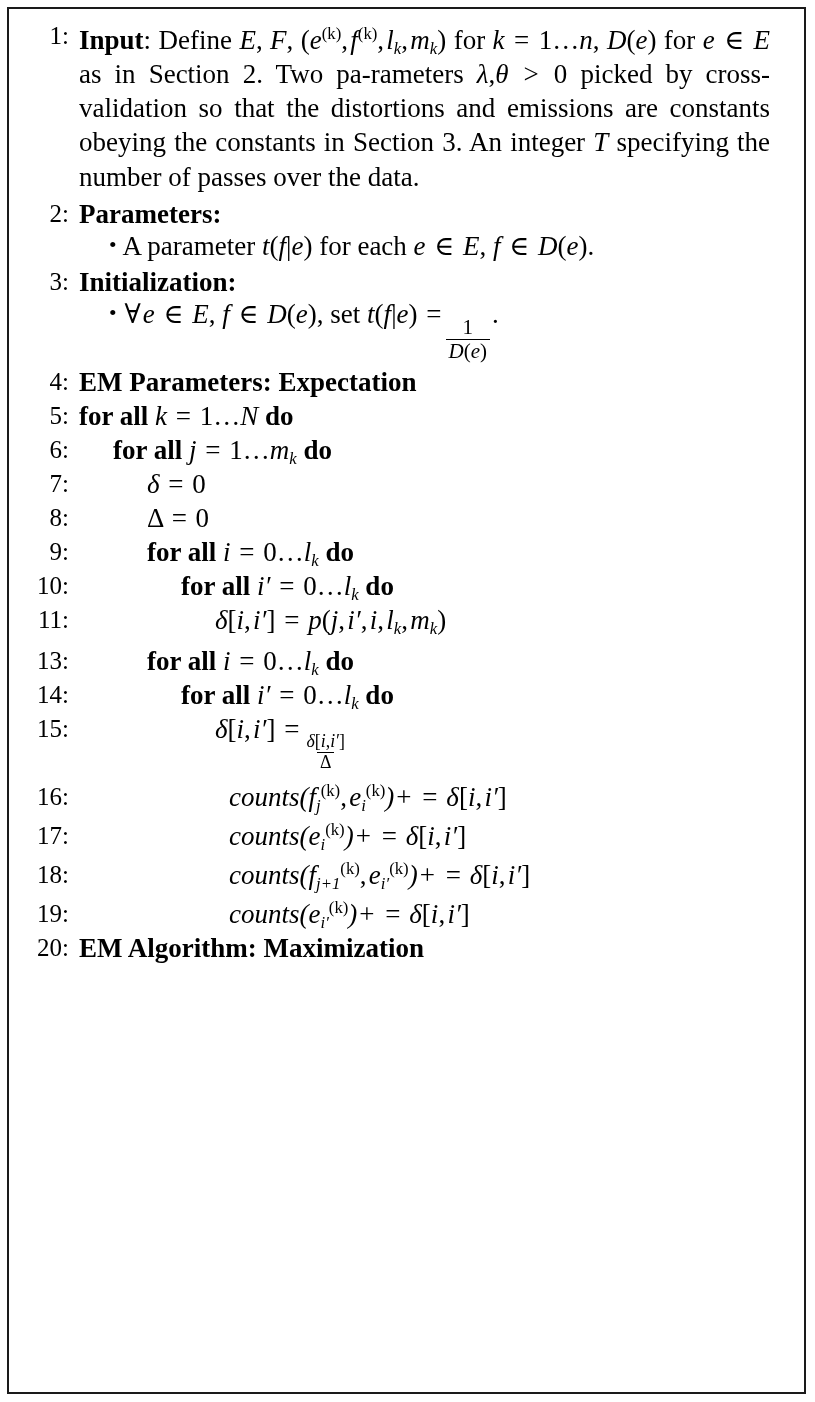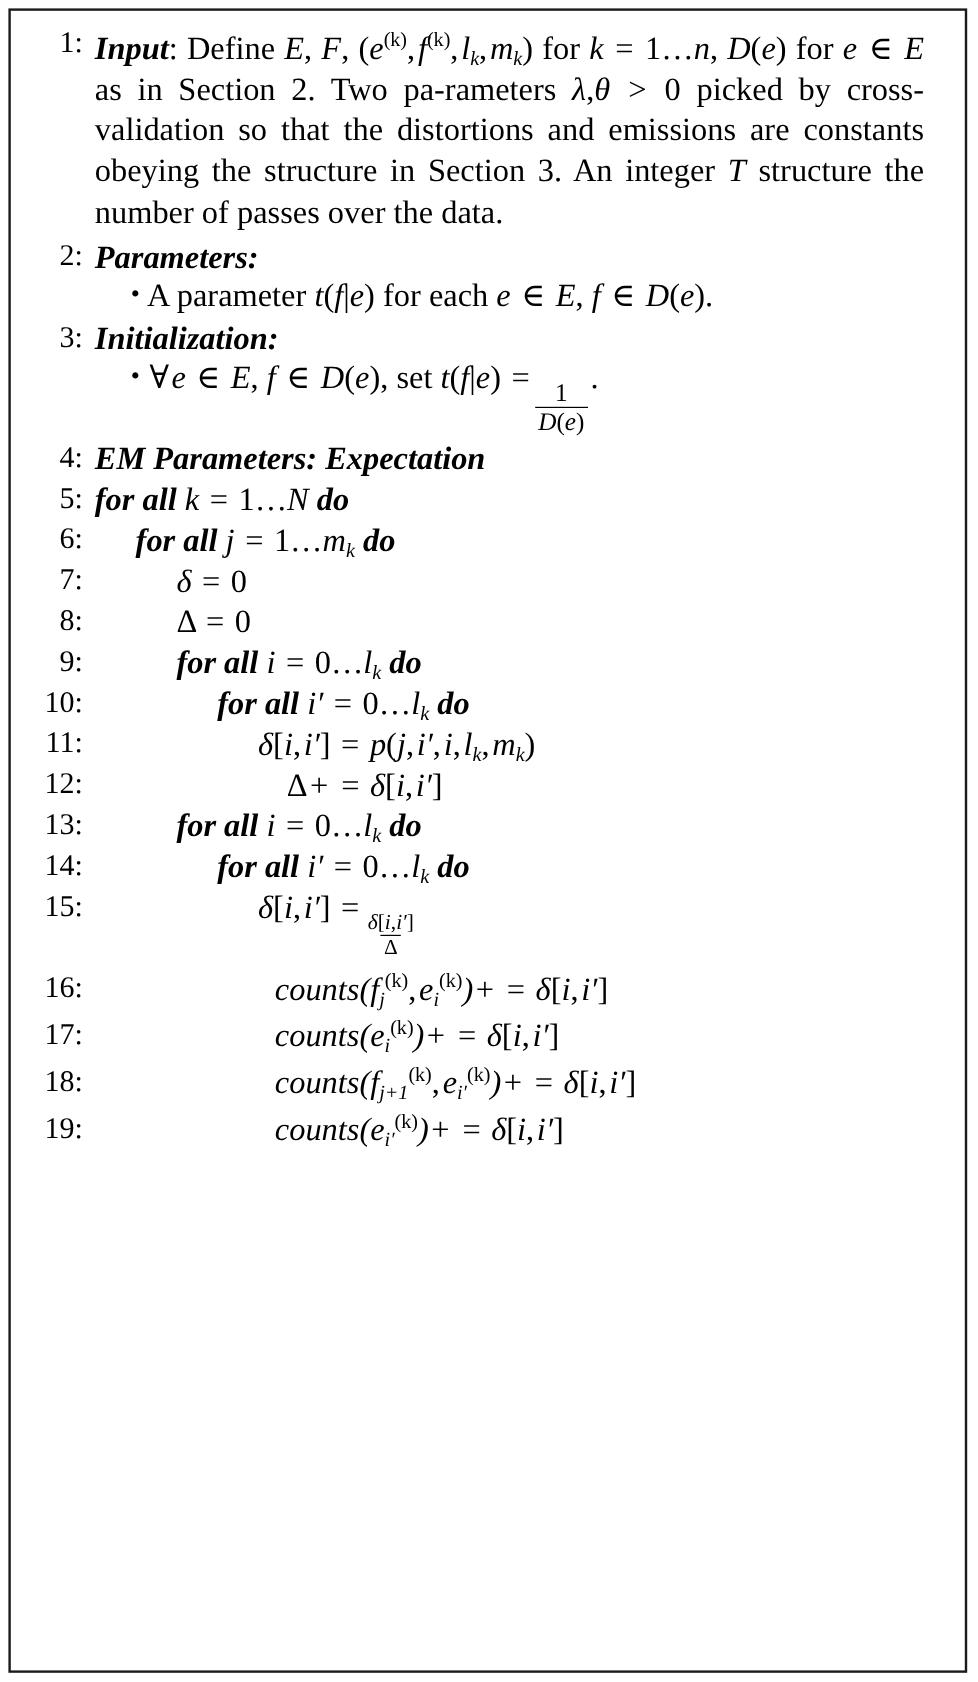--- a/index.html
+++ b/index.html
@@ -53,21 +53,21 @@
     position: relative;
   }
 
   
   .ind0 { padding-left: 0px; }
   .ind1 { padding-left: 34px; }
   .ind2 { padding-left: 68px; }
   .ind3 { padding-left: 102px; }
   .indb { padding-left: 30px; }
 
-  .kw { font-weight: bold; font-style: italic; }
+  .kw { font-weight: bold; }
   .rm { font-style: normal; }
   .mn { font-style: normal; }
   .mo { font-style: normal; padding: 0 2px; }
 
   .mathit {
     font-style: italic;
     font-family: "Liberation Serif", "DejaVu Serif", serif;
   }
 
   sup.sp, sub.sb {
@@ -143,25 +143,25 @@
           <span class="mo">∈</span>
           <span class="mathit">E</span>
           <span class="rm">as in Section</span>
           <span class="rm">2</span><span class="rm">.</span>
           <span class="rm">Two pa-</span><span class="rm">rameters</span>
           <span class="mathit">λ</span><span class="rm">,</span><span class="mathit">θ</span>
           <span class="mo">&gt;</span>
           <span class="mn">0</span>
           <span class="rm">picked by cross-validation so that</span>
           <span class="rm">the distortions and emissions are constants obeying</span>
-          <span class="rm">the structure in Section</span>
+          <span class="rm">the constants in Section</span>
           <span class="rm">3</span><span class="rm">.</span>
           <span class="rm">An integer</span>
           <span class="mathit">T</span>
-          <span class="rm">structure</span>
+          <span class="rm">specifying</span>
           <span class="rm lastline">the number of passes over the data.</span>
         </div>
       </div>
     </div>
 
     <div class="row-gap"></div>
 
     <div class="line">
       <div class="lineno">2:</div>
       <div class="content ind0">
@@ -304,28 +304,20 @@
       <div class="lineno">11:</div>
       <div class="content" style="padding-left:136px">
         <span class="mathit">δ</span><span>[</span><span class="mathit">i</span><span class="rm">, </span><span class="mathit"><span>i</span><span>′</span></span><span>]</span>
         <span class="mo">=</span>
         <span class="mathit">p</span>(<span class="mathit">j</span><span class="rm">, </span><span class="mathit"><span>i</span><span>′</span></span><span class="rm">, </span><span class="mathit">i</span><span class="rm">, </span><span class="mathit">l</span><sub class="sb">k</sub><span class="rm">, </span><span class="mathit">m</span><sub class="sb">k</sub>)
       </div>
     </div>
 
     <div class="row-gap"></div>
 
-    <div class="line">
-      <div class="lineno">12:</div>
-      <div class="content" style="padding-left:160px">
-        <span>Δ</span><span class="mo">+</span>
-        <span class="mo">=</span>
-        <span class="mathit">δ</span><span>[</span><span class="mathit">i</span><span class="rm">, </span><span class="mathit"><span>i</span><span>′</span></span><span>]</span>
-      </div>
-    </div>
 
     <div class="row-gap"></div>
 
     <div class="line">
       <div class="lineno">13:</div>
       <div class="content ind2">
         <span class="kw">for all</span>
         <span class="mathit">i</span>
         <span class="mo">=</span>
         <span class="mn">0</span><span class="mn">…</span><span class="mathit">l</span><sub class="sb">k</sub>
@@ -398,20 +390,26 @@
       <div class="lineno">19:</div>
       <div class="content" style="padding-left:150px">
         <span class="mathit">counts</span><span class="mathit">(</span><span class="mathit">e</span><sub class="sb"><span>i</span><span>′</span></sub><sup class="spn">(k)</sup><span class="mathit">)</span><span class="mo">+</span>
         <span class="mo">=</span>
         <span class="mathit">δ</span><span>[</span><span class="mathit">i</span><span class="rm">, </span><span class="mathit"><span>i</span><span>′</span></span><span>]</span>
       </div>
     </div>
 
     <div class="row-gap"></div>
 
+    <div class="line">
+      <div class="lineno">20:</div>
+      <div class="content ind0">
+        <span class="kw">EM Algorithm: Maximization</span>
+      </div>
+    </div>
 
     <div class="row-gap"></div>
 
 
     <div class="row-gap"></div>
 
 
     <div class="row-gap"></div>
 
 

